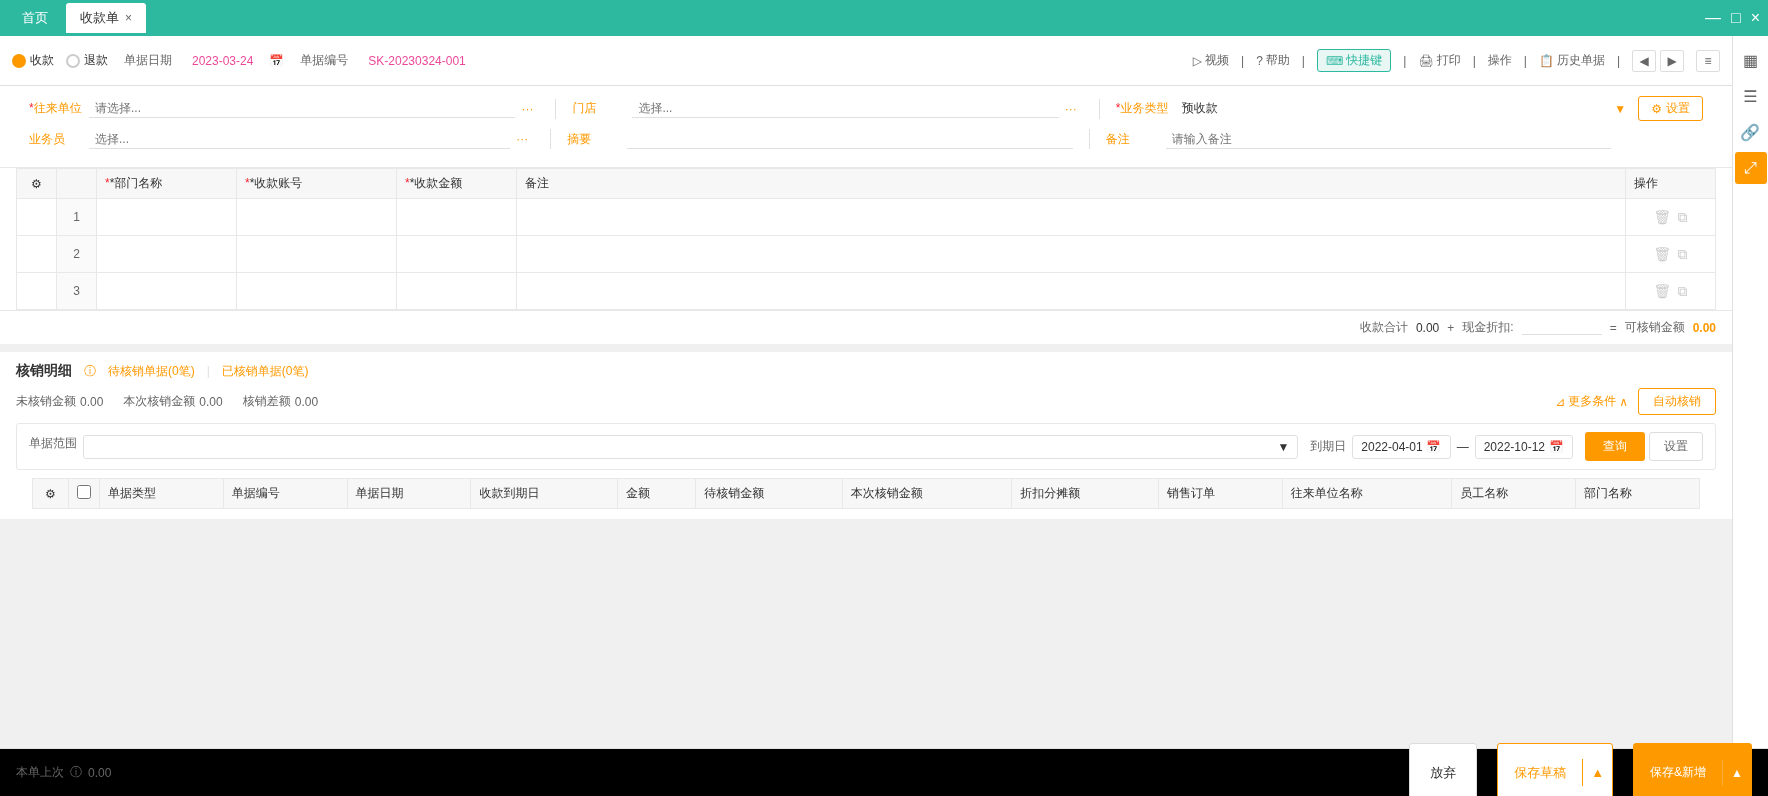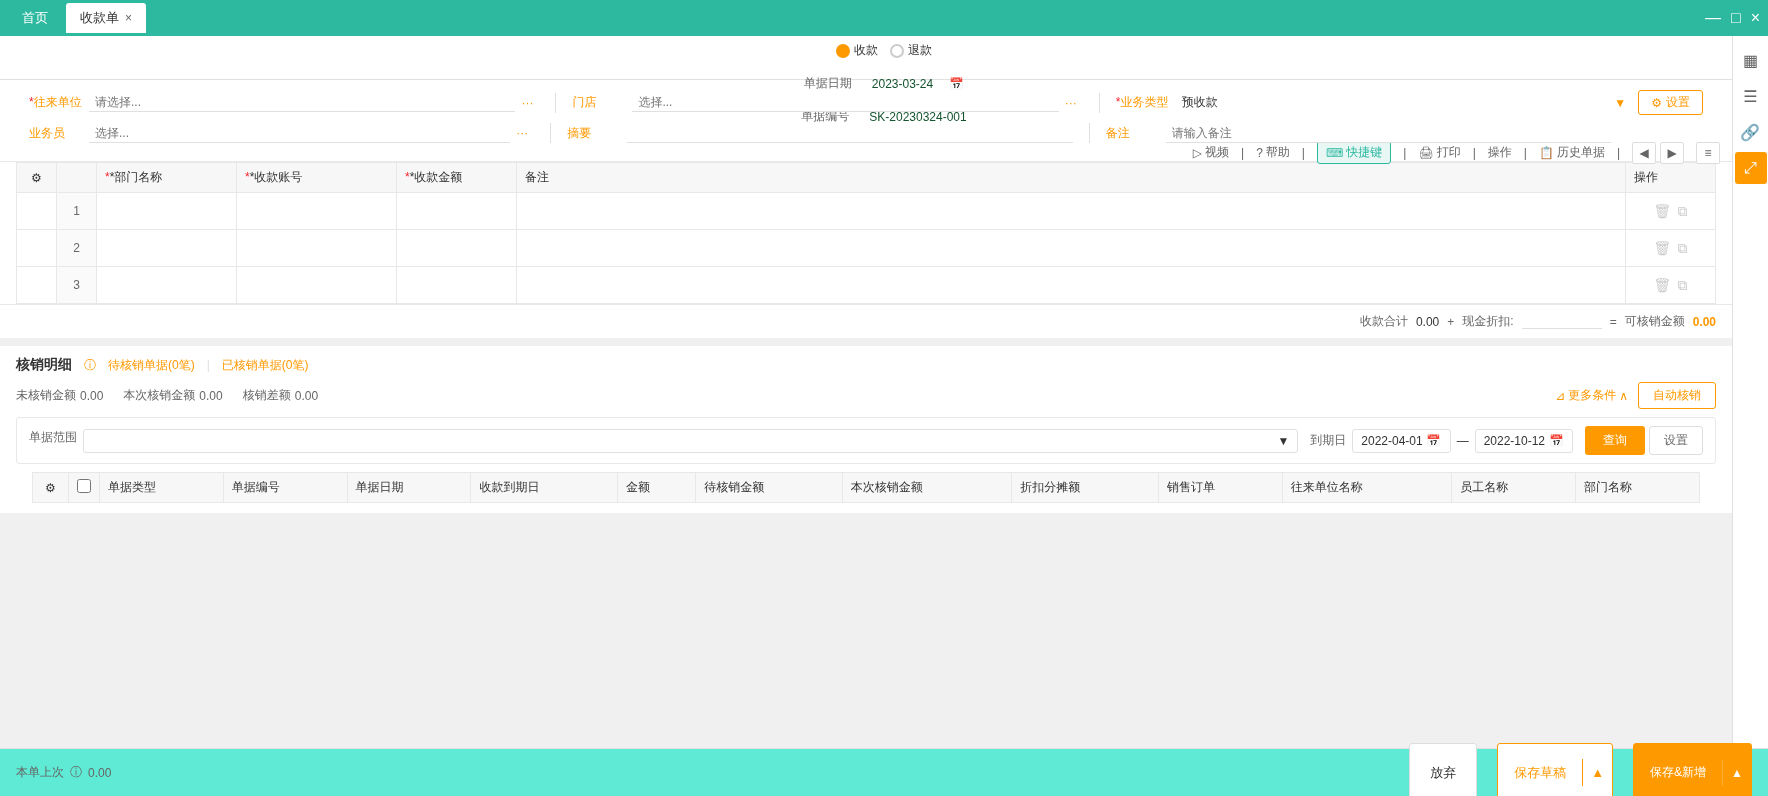--- a/index.html
+++ b/index.html
@@ -21,30 +21,29 @@
       background: #fff; color: #333; padding: 6px 14px; font-size: 13px;
       border-radius: 3px 3px 0 0; display: flex; align-items: center; gap: 6px;
     }
     .tab-close { color: #666; cursor: pointer; font-size: 12px; }
     .tab-bar-right { display: flex; gap: 10px; color: #fff; font-size: 16px; }
 
     
     .toolbar {
       background: #fff; border-bottom: 1px solid #e0e0e0;
       display: flex; align-items: center; padding: 6px 12px; gap: 16px;
-      height: 44px;
-      flex-direction: column;
+      height: 50px;
     }
     .toolbar-radio { display: flex; gap: 12px; align-items: center; }
     .radio-item { display: flex; align-items: center; gap: 4px; cursor: pointer; }
     .radio-dot { width: 14px; height: 14px; border-radius: 50%; border: 2px solid #f90; background: #f90; }
     .radio-empty { width: 14px; height: 14px; border-radius: 50%; border: 2px solid #ccc; }
     .toolbar-field { display: flex; align-items: center; gap: 6px; }
     .toolbar-label { color: #666; }
-    .toolbar-value { color: #14532d; font-weight: 500; }
+    .toolbar-value { color: #ec4899; font-weight: 500; }
     .toolbar-icon-btn { color: #f90; cursor: pointer; }
     .toolbar-right { margin-left: auto; display: flex; align-items: center; gap: 12px; color: #666; font-size: 12px; }
     .toolbar-right span { cursor: pointer; display: flex; align-items: center; gap: 3px; }
     .toolbar-right .active-btn { background: #e8f7f4; color: #2db8a0; padding: 2px 8px; border-radius: 3px; border: 1px solid #2db8a0; }
     .toolbar-nav-btns { display: flex; gap: 4px; }
     .nav-btn { width: 24px; height: 22px; border: 1px solid #ddd; background: #fff; display: flex; align-items: center; justify-content: center; cursor: pointer; border-radius: 2px; }
 
     
     .form-section {
       padding: 10px 29px; background: #fff;
@@ -137,21 +136,21 @@
       padding: 5px 14px; border-radius: 3px; cursor: pointer; font-size: 12px;
     }
 
     
     .bottom-table-section { padding: 0 16px; background: #fff; }
     .checkbox { width: 14px; height: 14px; cursor: pointer; }
 
     
     .footer {
       position: fixed; bottom: 0; left: 0; right: 0;
-      background: #5eead4; border-top: 1px solid #e0e0e0;
+      background: #000000; border-top: 1px solid #e0e0e0;
       display: flex; align-items: center; padding: 8px 16px; gap: 12px;
       height: 48px; z-index: 100;
     }
     .footer-left { display: flex; align-items: center; gap: 6px; font-size: 12px; color: #666; }
     .footer-right { margin-left: auto; display: flex; gap: 20px; }
     .btn-abandon {
       background: #fff; border: 1px solid #ddd; color: #333;
       padding: 6px 20px; border-radius: 3px; cursor: pointer; font-size: 13px;
     }
     .btn-save-draft {

